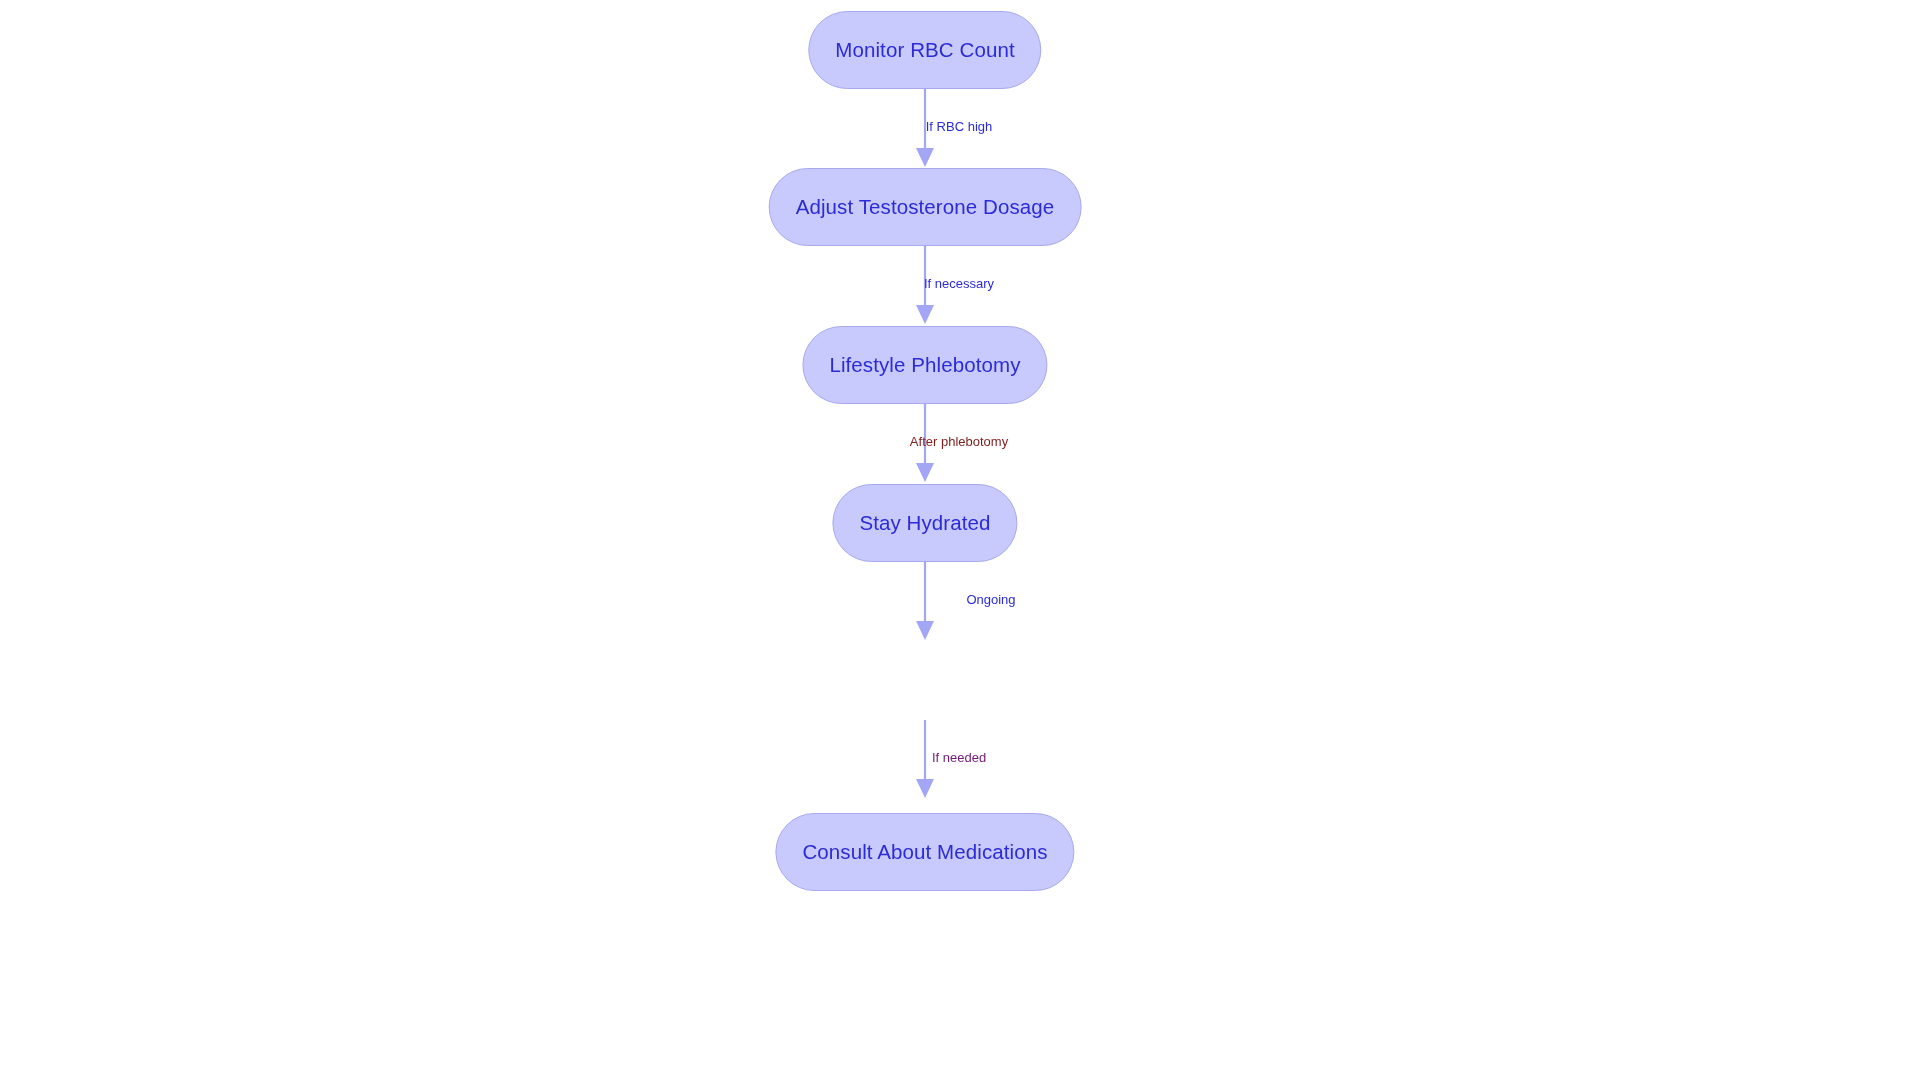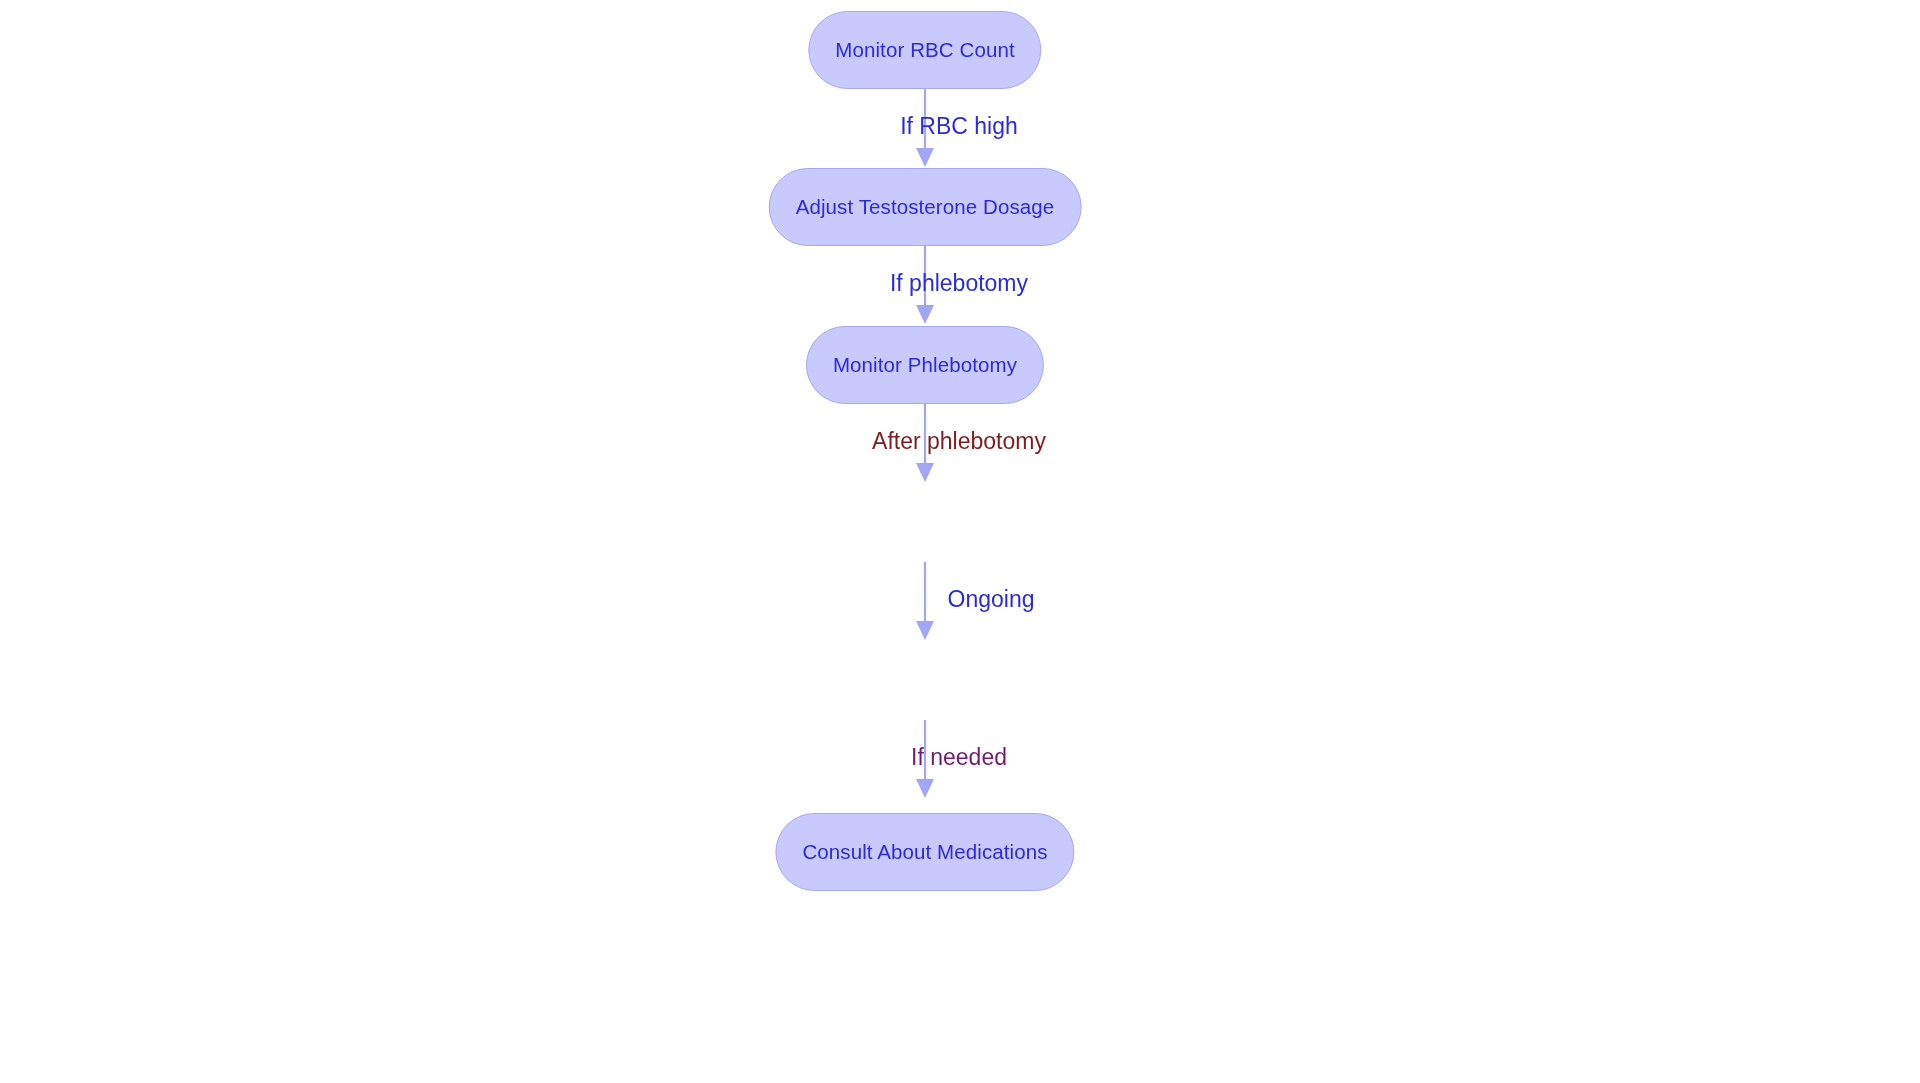--- a/index.html
+++ b/index.html
@@ -66,21 +66,21 @@
   .e0 { top: 89px;  }
   .e1 { top: 246px; }
   .e2 { top: 404px; }
   .e3 { top: 562px; }
   .e4 { top: 720px; }
 
   
   .edge-label {
     position: absolute;
     transform: translate(-50%, -50%);
-    font-size: 23px;
+    font-size: 13px;
     line-height: 1;
     color: #2b2bd8;
     white-space: nowrap;
     background: transparent;
   }
   .el0 { left: 960px; top: 126px; }
   .el1 { left: 960px; top: 283px; }
   .el2 { left: 960px; top: 441px; }
   .el3 { left: 960px; top: 599px; }
   .el4 { left: 960px; top: 757px; }
@@ -105,34 +105,37 @@
   <div class="node n1" style="background: rgb(200, 201, 252); border-color: rgb(166, 169, 240);">
     <span class="node-label" style="color: rgb(43, 43, 216);">Adjust Testosterone Dosage</span>
   </div>
 
   <div class="edge e1">
     <svg width="60" height="79" viewBox="0 0 60 79">
       <line x1="30" y1="0" x2="30" y2="64" stroke="#a3a6f5" stroke-width="2.2"></line>
       <polygon points="30,78 21,59 39,59" fill="#a3a6f5"></polygon>
     </svg>
   </div>
-  <div class="edge-label el1" style="color: rgb(43, 43, 216); left: 959px;">If phlebotomy</div>
+  <div class="edge-label el1" style="color: rgb(43, 43, 216); left: 959px;">If necessary</div>
 
   <div class="node n2" style="background: rgb(200, 201, 252); border-color: rgb(166, 169, 240);">
-    <span class="node-label" style="color: rgb(43, 43, 216);">Monitor Phlebotomy</span>
+    <span class="node-label" style="color: rgb(43, 43, 216);">Lifestyle Phlebotomy</span>
   </div>
 
   <div class="edge e2">
     <svg width="60" height="79" viewBox="0 0 60 79">
       <line x1="30" y1="0" x2="30" y2="64" stroke="#a3a6f5" stroke-width="2.2"></line>
       <polygon points="30,78 21,59 39,59" fill="#a3a6f5"></polygon>
     </svg>
   </div>
   <div class="edge-label el2" style="color: #7f1d1d; left: 959px;">After phlebotomy</div>
 
+  <div class="node n3" style="background: rgb(200, 201, 252); border-color: rgb(166, 169, 240);">
+    <span class="node-label" style="color: rgb(43, 43, 216);">Stay Hydrated</span>
+  </div>
 
   <div class="edge e3">
     <svg width="60" height="79" viewBox="0 0 60 79">
       <line x1="30" y1="0" x2="30" y2="64" stroke="#a3a6f5" stroke-width="2.2"></line>
       <polygon points="30,78 21,59 39,59" fill="#a3a6f5"></polygon>
     </svg>
   </div>
   <div class="edge-label el3" style="color: rgb(43, 43, 216); left: 959px; margin-left: 32px;">Ongoing</div>
 
 

